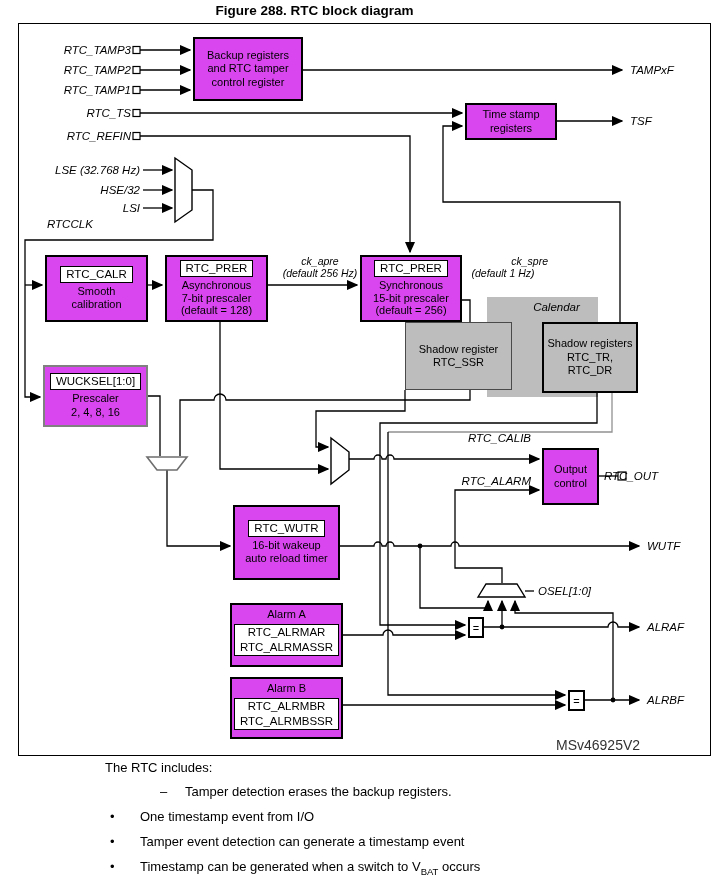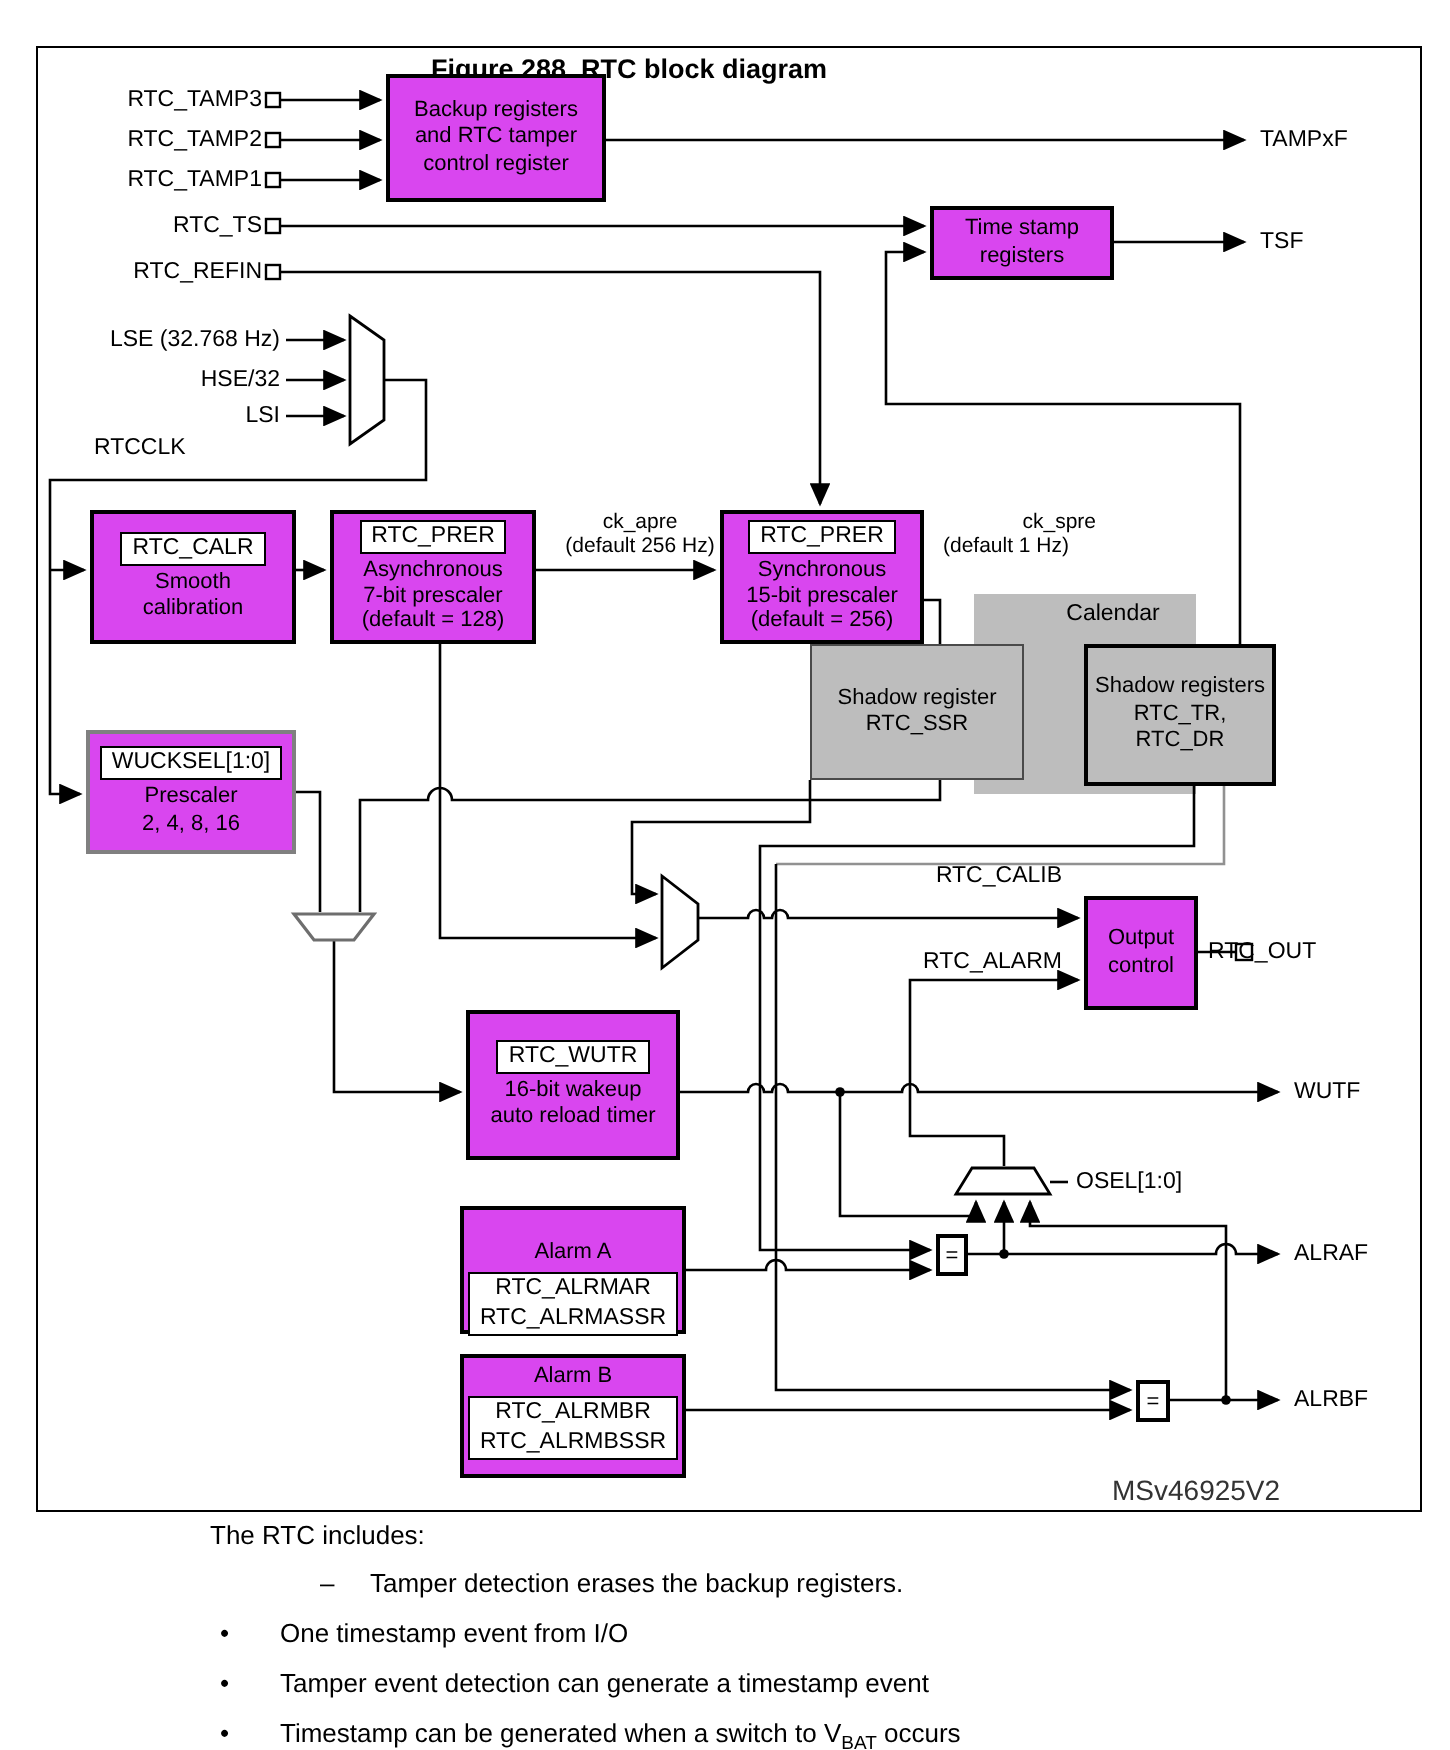--- a/index.html
+++ b/index.html
@@ -1,26 +1,26 @@
 <!DOCTYPE html>
 <html><head>
 <meta charset="utf-8">
 <style>
   html,body{margin:0;padding:0;background:#fff;}
   #page{position:relative;width:725px;height:875px;background:#fff;
         font-family:"Liberation Sans", sans-serif;color:#000;overflow:hidden;}
   .abs{position:absolute;}
-  #fig-title{left:0;top:3px;width:629px;text-align:center;font-size:13.5px;font-weight:bold;margin-top:24px;}
+  #fig-title{left:0;top:3px;width:629px;text-align:center;font-size:13.5px;font-weight:bold;}
   #diagram-border{left:18px;top:23px;width:691px;height:731px;border:1.4px solid #000;}
   .box{position:absolute;background:#d946ef;border:2.5px solid #000;box-sizing:border-box;
        display:flex;flex-direction:column;align-items:center;justify-content:center;
        text-align:center;font-size:11px;line-height:13.5px;z-index:3;}
   .reg{border:1.2px solid #000;padding:0 5px;font-size:11.5px;line-height:15px;background:#fff;margin-bottom:2px;white-space:nowrap;}
   .grayfill{background:#bdbdbd;margin-left:47px;}
-  .lbl{position:absolute;font-size:11.5px;line-height:14px;white-space:nowrap;z-index:4;}
+  .lbl{position:absolute;font-size:11.5px;line-height:14px;white-space:nowrap;z-index:4;font-style:italic;}
   .rt{text-align:right;}
   .small{font-size:10.5px;line-height:12px;}
   .eq{position:absolute;border:2px solid #000;background:#fff;box-sizing:border-box;
       display:flex;align-items:center;justify-content:center;font-size:11px;z-index:3;}
   #calendar-region{left:487px;top:297px;width:111px;height:100px;background:#bdbdbd;z-index:1;}
   #calendar-title{left:487px;top:300px;width:99px;text-align:center;z-index:2;padding-left:20px;}
   #wiring{position:absolute;left:0;top:0;z-index:2;}
   #watermark{left:556px;top:737px;width:166px;text-align:left;font-size:14px;color:#333;z-index:4;}
   .note{position:absolute;font-size:13px;line-height:16px;white-space:nowrap;}
   sub{font-size:9.5px;}
@@ -192,21 +192,21 @@
     <div class="reg">RTC_WUTR</div>
     <div>16-bit wakeup</div>
     <div>auto reload timer</div>
   </div>
 
   <div class="box" style="left:542px;top:448px;width:57px;height:57px">
     <div>Output</div>
     <div>control</div>
   </div>
 
-  <div class="box" style="left:230px;top:603px;width:113px;height:64px;justify-content:flex-start;padding-top:15px">
+  <div class="box" style="left:230px;top:603px;width:113px;height:64px;justify-content:flex-start;padding-top:3px">
     <div>Alarm A</div>
     <div class="reg" style="margin-top:2px">
       <div>RTC_ALRMAR</div>
       <div>RTC_ALRMASSR</div>
     </div>
   </div>
 
   <div class="box" style="left:230px;top:677px;width:113px;height:62px;justify-content:flex-start;padding-top:3px">
     <div>Alarm B</div>
     <div class="reg" style="margin-top:2px">

